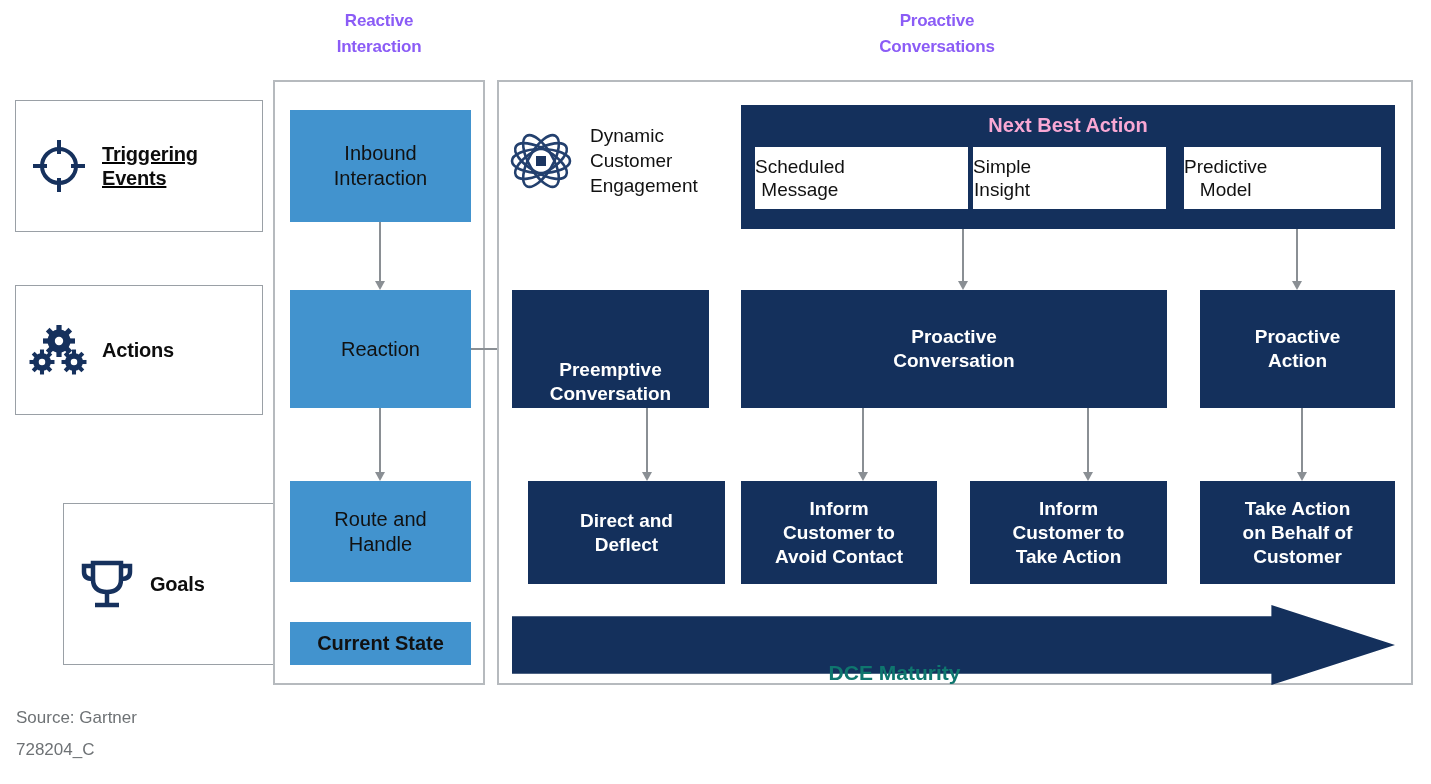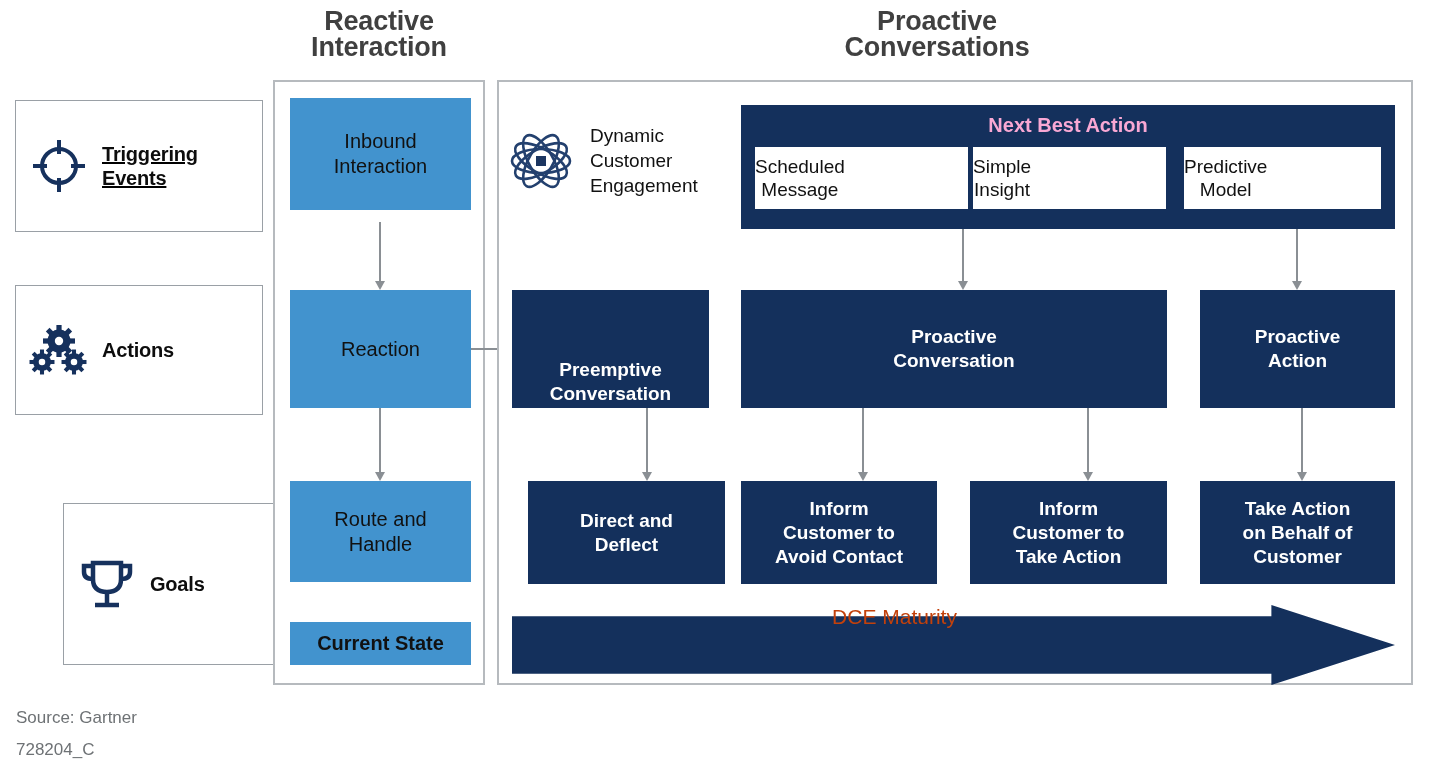--- a/index.html
+++ b/index.html
@@ -17,23 +17,23 @@
     height: 784px;
     background: #ffffff;
     overflow: hidden;
   }
 
   
   .col-header {
     position: absolute;
     text-align: center;
     font-weight: bold;
-    font-size: 27px;
+    font-size: 17px;
     line-height: 26px;
-    color: #404040;
+    color: #8b5cf6;
     letter-spacing: -0.2px;
   }
 
   
   .cat-box {
     position: absolute;
     left: 15px;
     width: 248px;
     border: 1.5px solid #9aa0a6;
     background: #ffffff;
@@ -186,25 +186,25 @@
     width: 0;
     height: 0;
     border-top: 5.5px solid transparent;
     border-bottom: 5.5px solid transparent;
     border-left: 9px solid #8a8f94;
   }
 
   
   #maturity-arrow {
     position: absolute;
-    color: #c2410c;
-    font-weight: normal;
+    color: #0f766e;
+    font-weight: bold;
     font-size: 21px;
     display: flex;
-    align-items: flex-start;
+    align-items: flex-end;
     justify-content: center;
   }
   #maturity-arrow .mat-shape {
     position: absolute;
     left: 0; top: 0; right: 0; bottom: 0;
     background: #14305c;
     -webkit-clip-path: polygon(0 14%, 86% 14%, 86% 0, 100% 50%, 86% 100%, 86% 86%, 0 86%);
     clip-path: polygon(0 14%, 86% 14%, 86% 0, 100% 50%, 86% 100%, 86% 86%, 0 86%);
   }
   #maturity-label {
@@ -319,21 +319,21 @@
         </g>
       </svg>
     </div>
     <div class="cat-label">
       <div>Goals</div>
     </div>
   </div>
 
   <div class="panel" style="left:273px; top:80px; width:212px; height:605px;"></div>
 
-  <div class="blue-box" style="left:290px; top:98px; width:181px; height:112px;">
+  <div class="blue-box" style="left:290px; top:110px; width:181px; height:112px;">
     <div>
       <div>Inbound</div>
       <div>Interaction</div>
     </div>
   </div>
 
   <div class="blue-box" style="left:290px; top:290px; width:181px; height:118px;">
     <div>
       <div>Reaction</div>
     </div>

